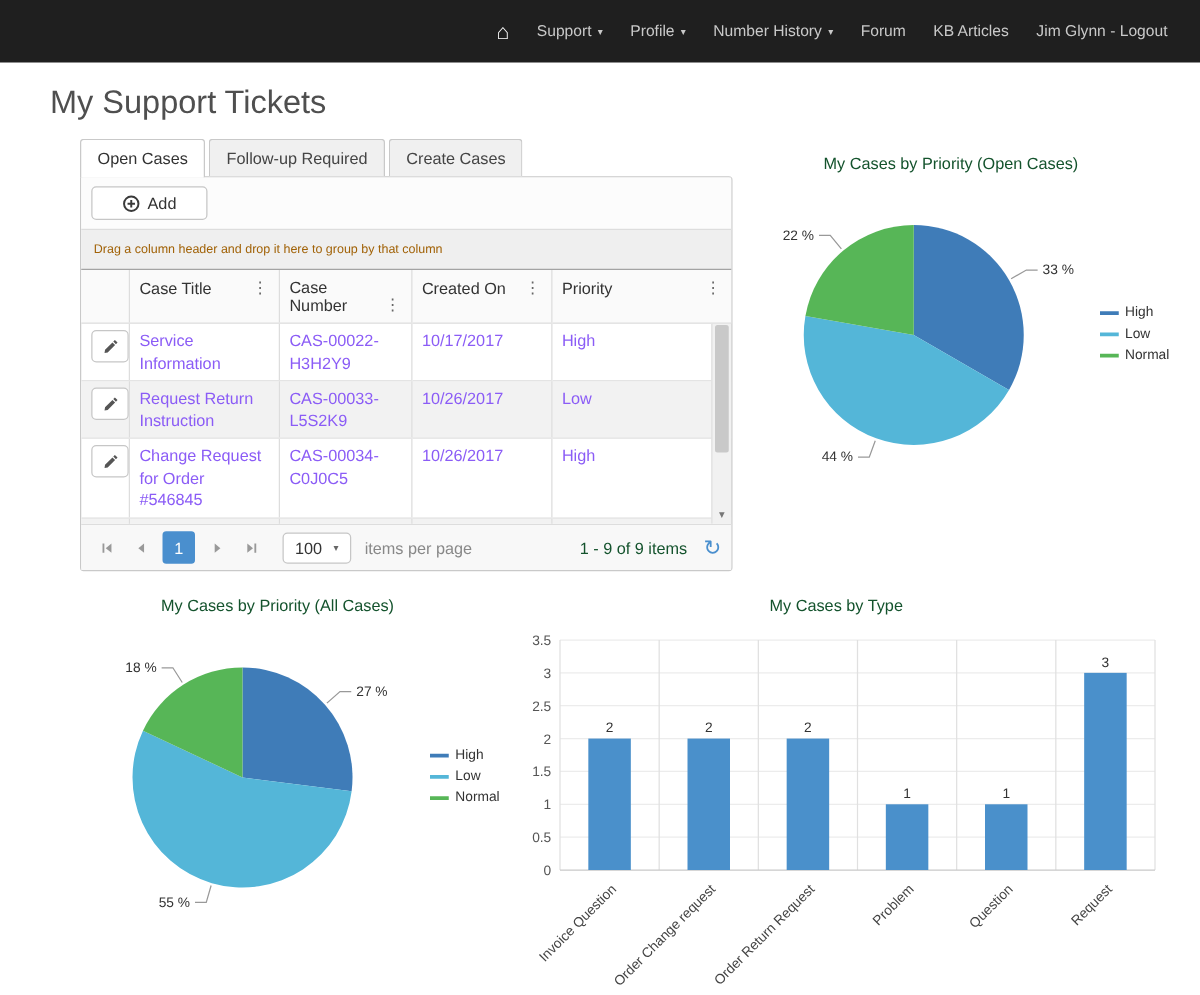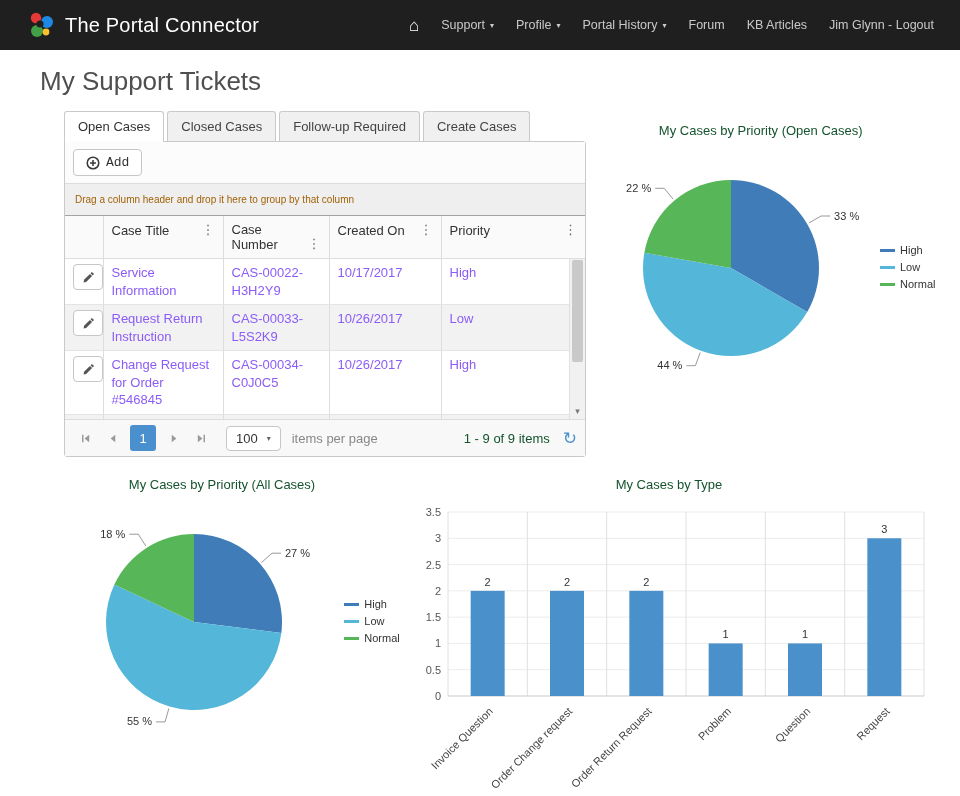--- a/index.html
+++ b/index.html
@@ -22,21 +22,21 @@
   .grid-col{width:522px;flex:none;margin-left:24px;}
 
   
   .tabstrip{display:flex;gap:3px;position:relative;z-index:2;}
   .tab{background:#f0f0f0;border:1px solid #c9c9c9;border-bottom:none;border-radius:3px 3px 0 0;padding:7px 13px;font-size:13px;color:#444;cursor:pointer;white-space:nowrap;}
   .tab.active{background:#fff;margin-bottom:-1px;padding-bottom:8px;color:#333;}
 
   
   .grid-panel{border:1px solid #c9c9c9;background:#fff;border-radius:0 3px 3px 3px;}
   .grid-toolbar{padding:7px 8px;background:#fcfcfc;border-bottom:1px solid #ddd;}
-  .add-btn{display:inline-flex;align-items:center;gap:6px;padding:5px 12px;border:1px solid #c6c6c6;border-radius:4px;background:#fff;font-size:13px;color:#333;cursor:pointer;font-family:Liberation Mono, monospace;}
+  .add-btn{display:inline-flex;align-items:center;gap:6px;padding:5px 24px;border:1px solid #c6c6c6;border-radius:4px;background:#fff;font-size:13px;color:#333;cursor:pointer;font-family:Liberation Sans, sans-serif;}
   .group-hint{padding:10px;background:#efefef;border-bottom:1px solid #a3a3a3;color:#a16207;font-size:10px;}
 
   table{border-collapse:collapse;table-layout:fixed;width:100%;}
   th,td{border-left:1px solid #ddd;padding:5px 8px;text-align:left;vertical-align:top;font-weight:400;}
   th:first-child,td:first-child{border-left:none;}
   .grid-head th{background:#fafafa;border-bottom:1px solid #ddd;font-size:13px;color:#333;padding:6px 8px;}
   .th-inner{display:flex;align-items:flex-end;justify-content:space-between;}
   .col-menu{color:#666;cursor:pointer;font-size:13px;line-height:1.2;padding-left:4px;}
 
   .grid-body{position:relative;height:160px;overflow:hidden;}
@@ -74,44 +74,34 @@
 
   text.pie-label{font-size:11px;fill:#333;}
   text.axis-label{font-size:11px;fill:#555;}
   text.bar-value{font-size:11px;fill:#333;}
   text.cat-label{font-size:11px;fill:#444;}
 </style>
 </head>
 <body>
 
 <header class="topbar">
-  <div class="brand">
-    <svg width="30" height="30" viewBox="0 0 30 30">
-      <circle cx="10" cy="8" r="5.2" fill="#e53935"></circle>
-      <circle cx="21" cy="12" r="6" fill="#1e88e5"></circle>
-      <circle cx="11" cy="21" r="6" fill="#43a047"></circle>
-      <circle cx="20" cy="22" r="3.4" fill="#fbc02d"></circle>
-      <circle cx="14" cy="14" r="3.6" fill="#1f1f1f"></circle>
-    </svg>
-    <span class="brand-text">The Portal Connector</span>
-  </div>
   <nav class="nav">
     <a class="nav-item">
         <span class="home-glyph">⌂</span>
       </a>
     <a class="nav-item">
         <span>Support</span>
         <span class="caret">▾</span>
       </a>
     <a class="nav-item">
         <span>Profile</span>
         <span class="caret">▾</span>
       </a>
     <a class="nav-item">
-        <span>Portal History</span>
+        <span>Number History</span>
         <span class="caret">▾</span>
       </a>
     <a class="nav-item">
         <span>Forum</span>
       </a>
     <a class="nav-item">
         <span>KB Articles</span>
       </a>
     <a class="nav-item">
         <span>Jim Glynn - Logout</span>
@@ -120,21 +110,20 @@
 </header>
 
 <main>
   <h1>My Support Tickets</h1>
 
   <div class="top-row">
     <div class="grid-col">
 
       <div class="tabstrip">
         <div class="tab active">Open Cases</div>
-        <div class="tab">Closed Cases</div>
         <div class="tab">Follow-up Required</div>
         <div class="tab">Create Cases</div>
       </div>
 
       <div class="grid-panel">
         <div class="grid-toolbar">
           <button class="add-btn">
             <svg width="14" height="14" viewBox="0 0 16 16">
               <circle cx="8" cy="8" r="6.6" fill="none" stroke="#3a3a3a" stroke-width="1.8"></circle>
               <path d="M8 4.6v6.8M4.6 8h6.8" stroke="#3a3a3a" stroke-width="1.8"></path>

